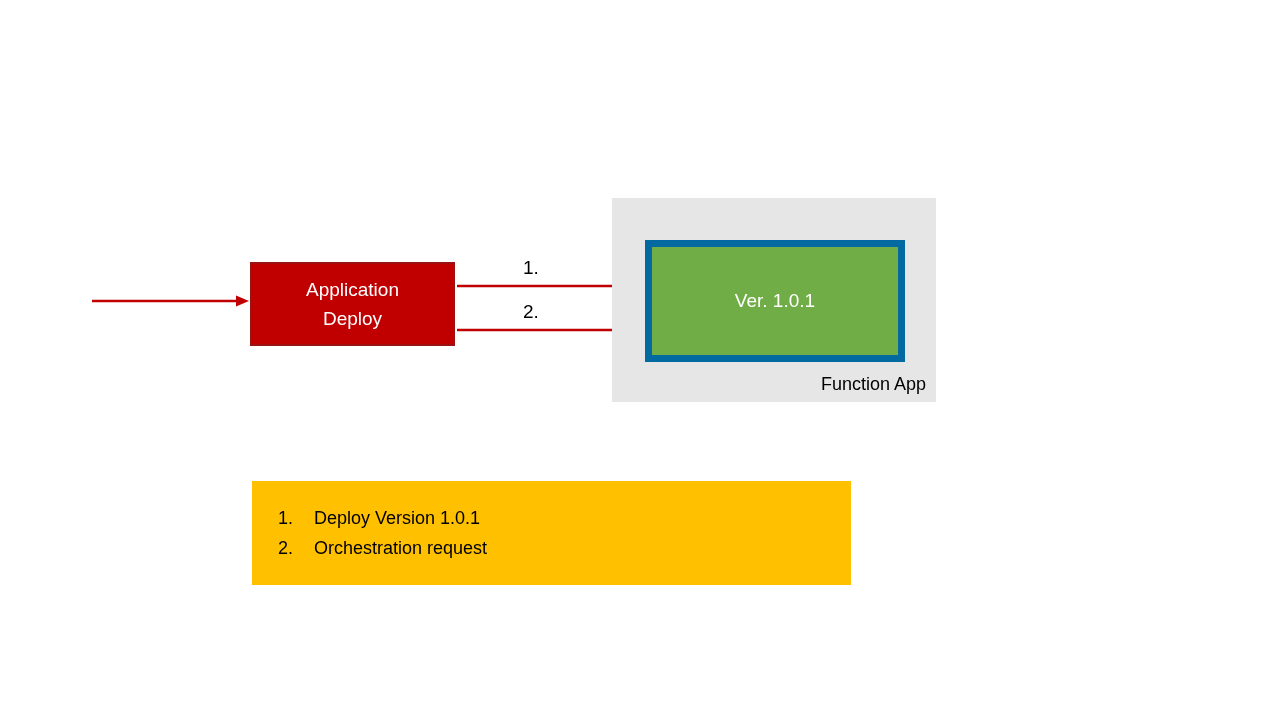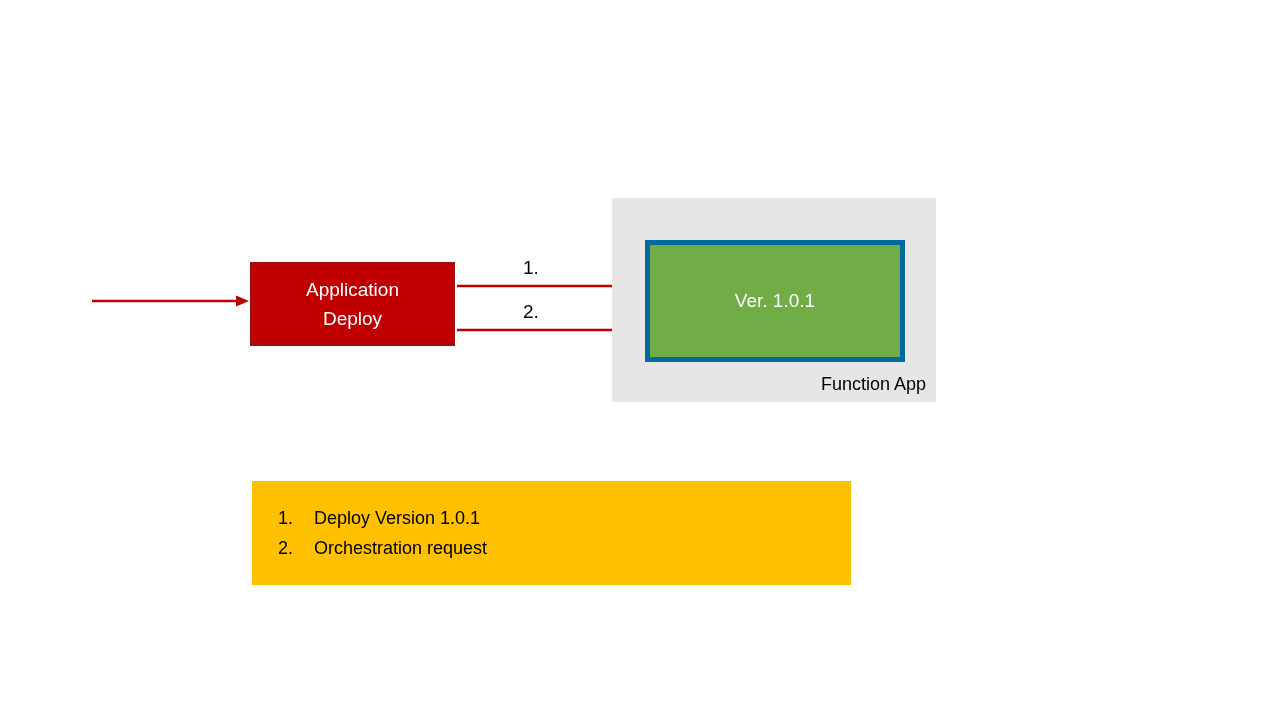--- a/index.html
+++ b/index.html
@@ -55,21 +55,21 @@
     color: #000000;
     white-space: nowrap;
   }
   .version-box {
     position: absolute;
     left: 33px;
     top: 42px;
     width: 260px;
     height: 122px;
     background: #70AD47;
-    border: 5px solid #0369a1;
+    border: 7px solid #0369a1;
     color: #ffffff;
     display: flex;
     align-items: center;
     justify-content: center;
     font-size: 19px;
   }
   .arrow-label {
     position: absolute;
     font-size: 19px;
     color: #000000;

